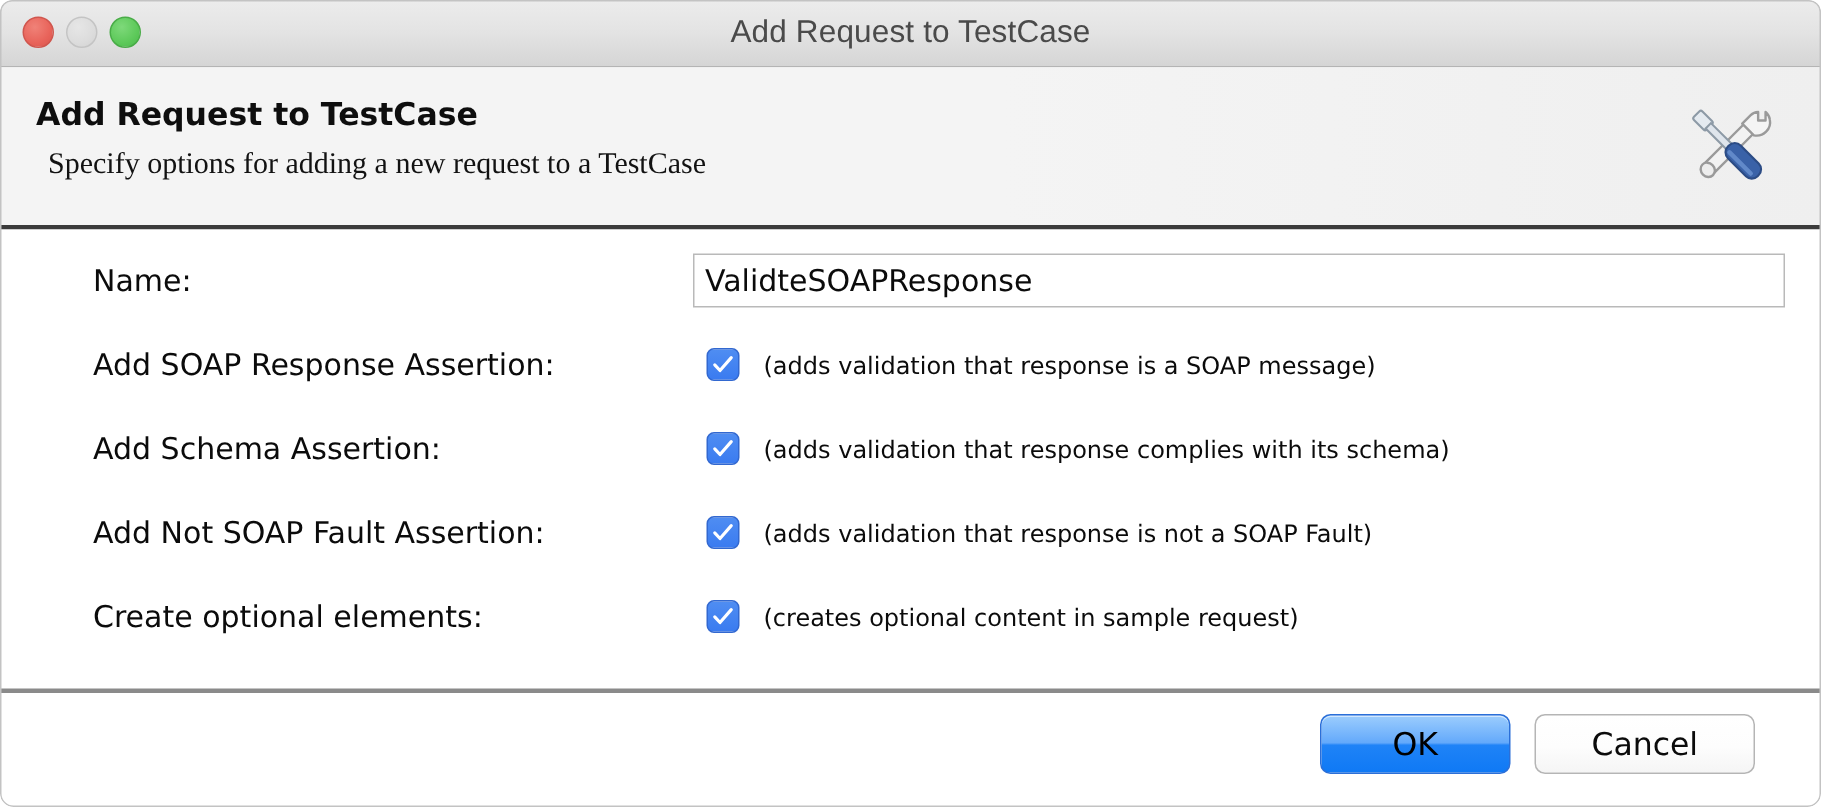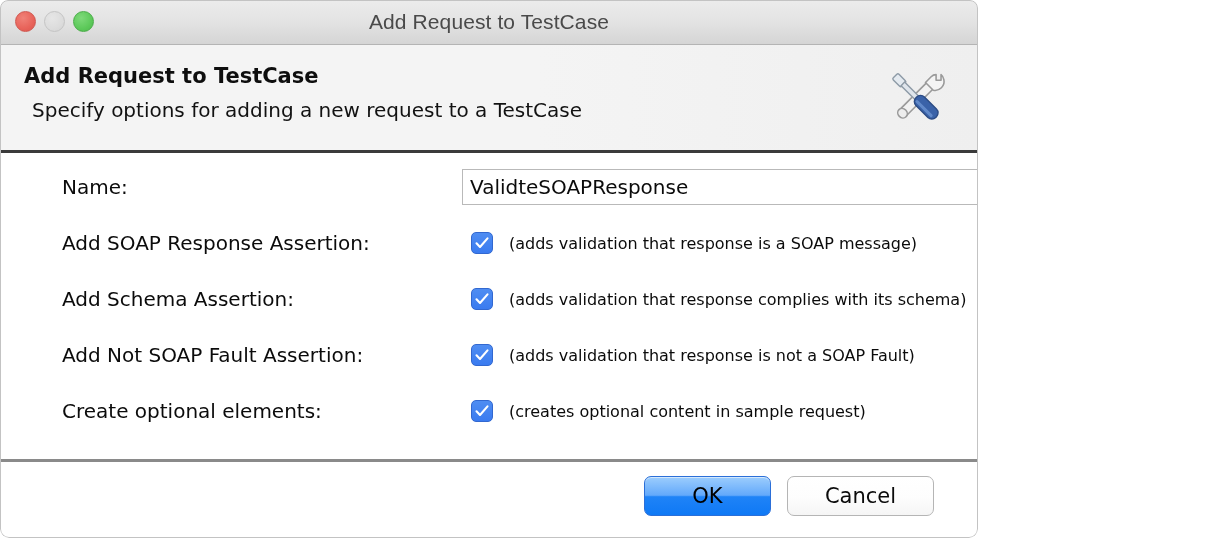--- a/index.html
+++ b/index.html
@@ -9,21 +9,21 @@
   }
   body {
     width: 1214px;
     height: 538px;
     font-family: "DejaVu Sans", "Liberation Sans", sans-serif;
     overflow: hidden;
   }
 
   .window {
     position: relative;
-    width: 978px;
+    width: 1214px;
     height: 538px;
     box-sizing: border-box;
     border-radius: 8px 8px 9px 9px;
     background: #ffffff;
     overflow: hidden;
   }
 
   
   .titlebar {
     position: relative;
@@ -86,20 +86,21 @@
     font-size: 21px;
     font-weight: bold;
     color: #0e0e0e;
   }
   .header-subtitle {
     position: absolute;
     left: 32px;
     top: 53px;
     font-size: 20px;
     color: #121212;
+    font-family: Liberation Serif, serif;
   }
   .header-icon {
     position: absolute;
     right: 22px;
     top: 14px;
     width: 78px;
     height: 78px;
   }
 
   

